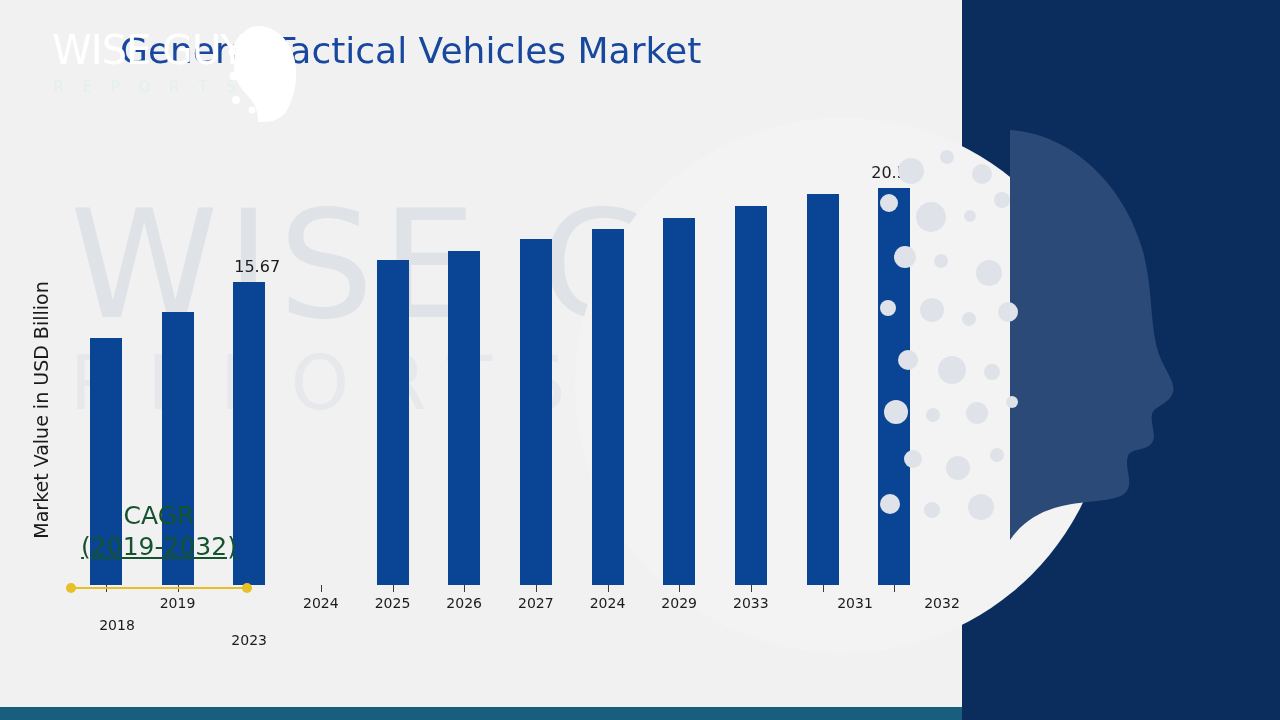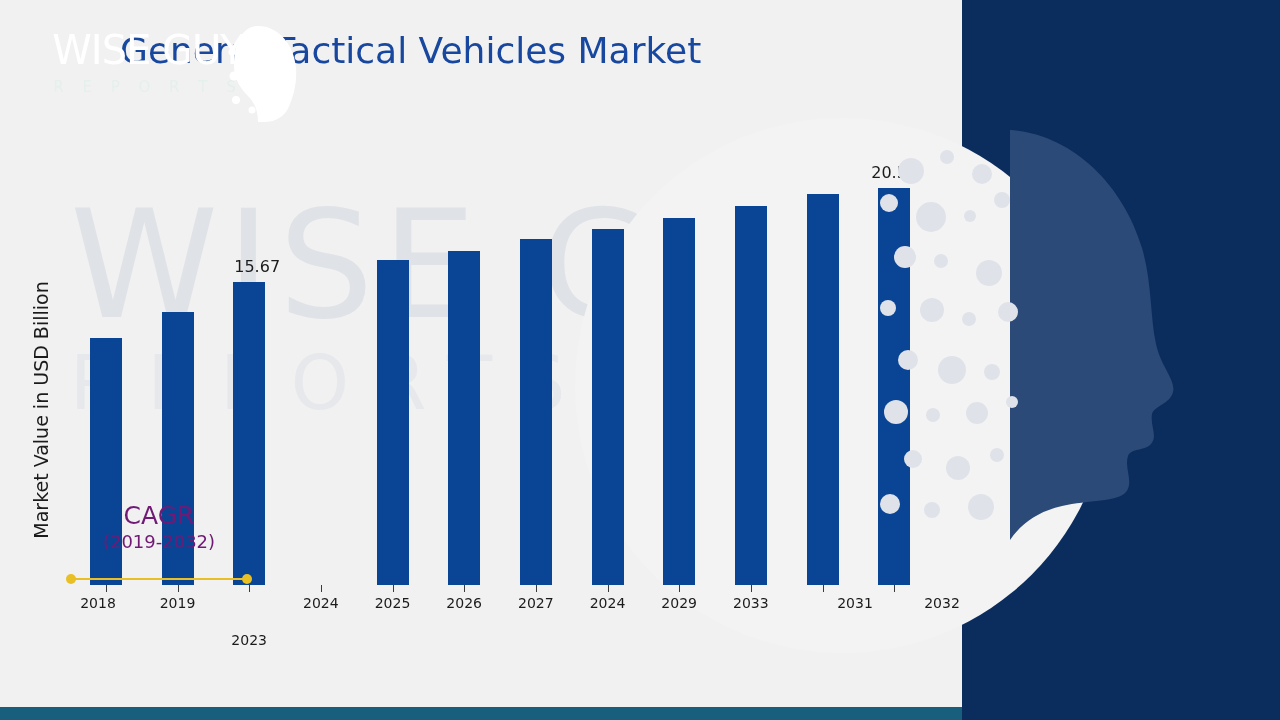--- a/index.html
+++ b/index.html
@@ -209,24 +209,24 @@
     height: 100px;
   }
 
   #cagr-block {
     position: absolute;
     left: 0;
     top: 500px;
     width: 318px;
     z-index: 6;
     text-align: center;
-    color: #701a75;
+    color: #14532d;
   }
   #cagr-title { font-size: 25px; line-height: 1.25; }
-  #cagr-period { font-size: 18px; line-height: 1.25; }
+  #cagr-period { font-size: 25px; line-height: 1.25; text-decoration: underline; }
   #cagr-divider {
     position: relative;
     width: 186px;
     height: 10px;
     margin: 20px auto 14px auto;
   }
   #cagr-divider .rule {
     position: absolute;
     left: 5px; top: 4px;
     width: 176px; height: 2px;
@@ -291,21 +291,21 @@
       <div class="bar-group" style="left: 736.5px; width: 32px; height: 390.533px;">
         <div class="bar" style="height: 390.533px; background: rgb(10, 69, 149);"></div>
       </div>
       <div class="bar-group" style="left: 808.167px; width: 32px; height: 397.3px;">
         <div class="bar" style="height: 397.3px; background: rgb(10, 69, 149);"></div>
         <div class="bar-label" style="bottom: 403.3px;">20.55</div>
       </div>
     </div>
   <div id="axis-line">
       <div class="tick" style="left: 35.8333px;"></div>
-      <div class="tick-label" style="left: 28px;">2018</div>
+      <div class="tick-label" style="left: 47px; margin-top: 22px;">2018</div>
       <div class="tick" style="left: 107.5px;"></div>
       <div class="tick-label" style="left: 107.5px;">2019</div>
       <div class="tick" style="left: 179.167px;"></div>
       <div class="tick-label" style="left: 179.167px; margin-top: 37px;">2023</div>
       <div class="tick" style="left: 250.833px;"></div>
       <div class="tick-label" style="left: 250.833px;">2024</div>
       <div class="tick" style="left: 322.5px;"></div>
       <div class="tick-label" style="left: 322.5px;">2025</div>
       <div class="tick" style="left: 394.167px;"></div>
       <div class="tick-label" style="left: 394.167px;">2026</div>

